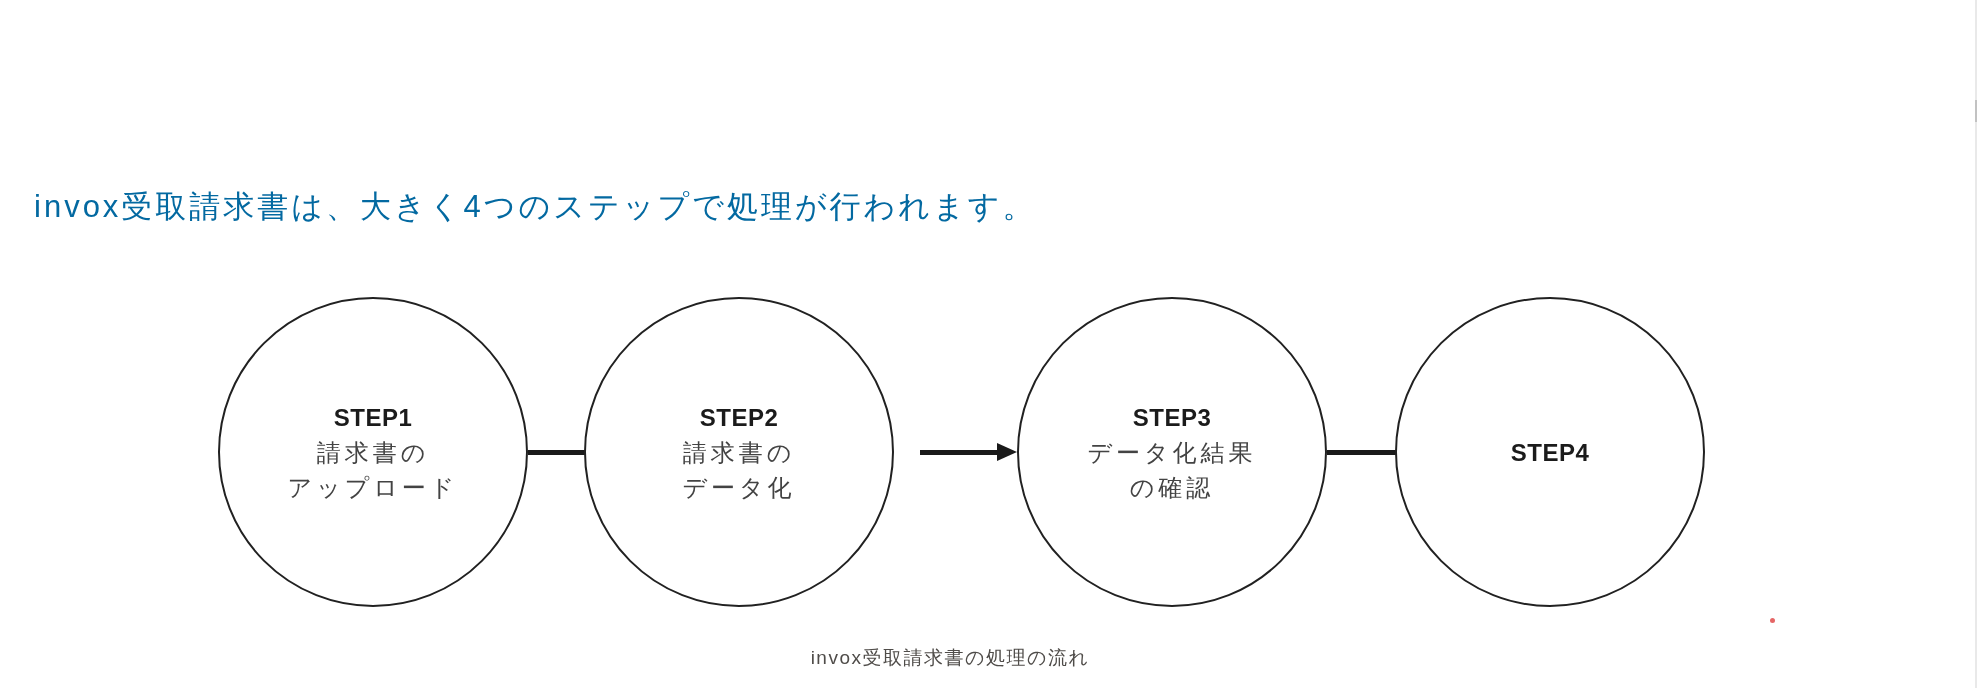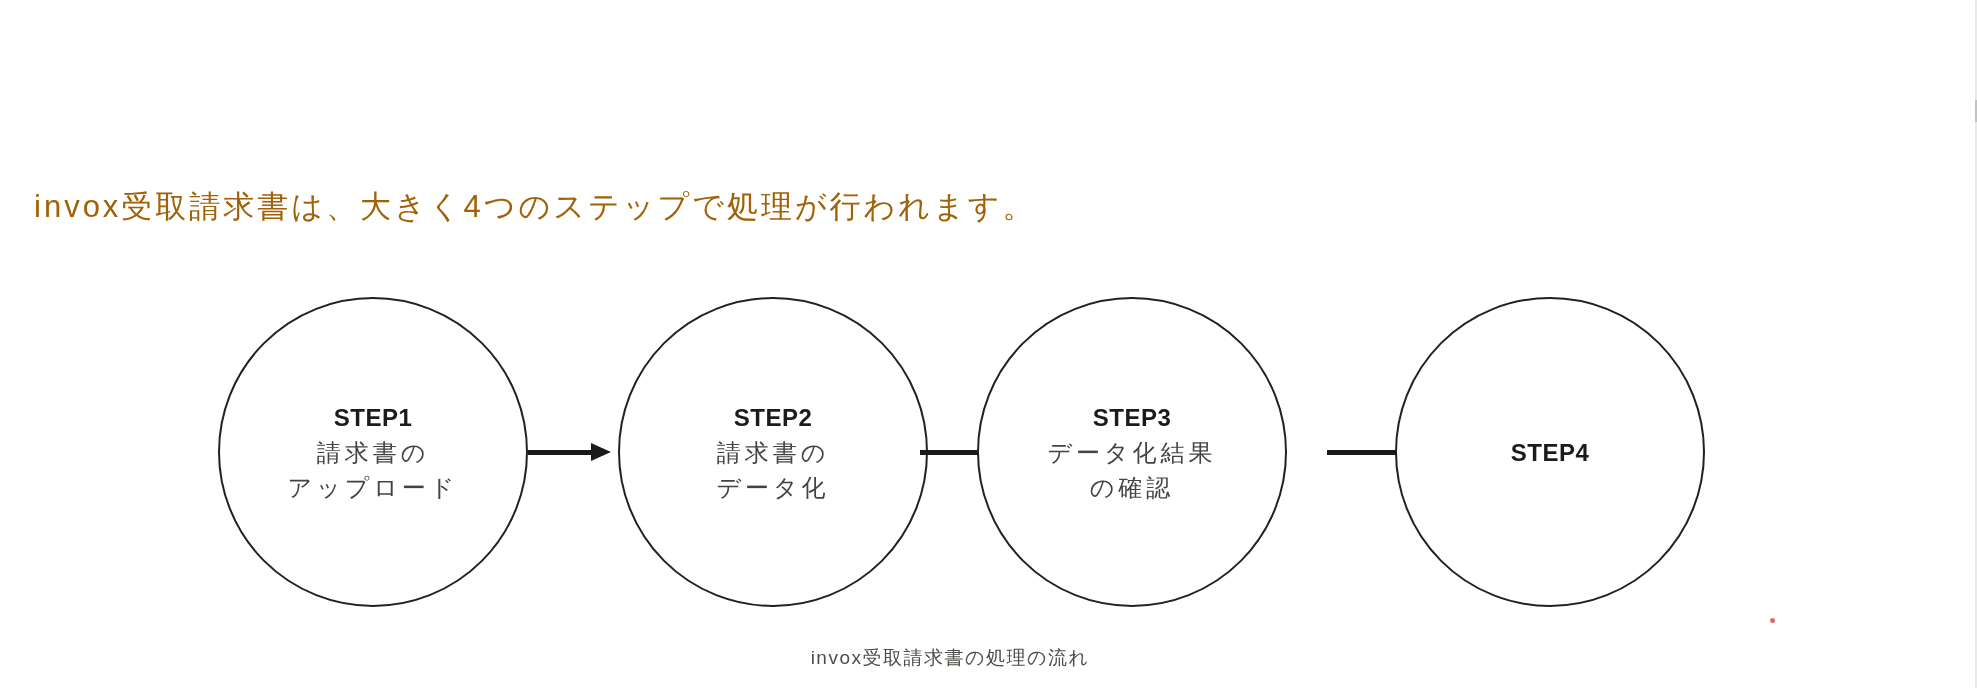--- a/index.html
+++ b/index.html
@@ -14,43 +14,43 @@
     overflow: hidden;
   }
 
   .heading {
     position: absolute;
     left: 34px;
     top: 186px;
     font-size: 31px;
     line-height: 42px;
     letter-spacing: 3px;
-    color: #a16207;
+    color: #0369a1;
     white-space: nowrap;
   }
 
   .diagram { position: absolute; left: 0; top: 0; width: 100%; height: 100%; }
 
   .circle {
     position: absolute;
     top: 297px;
     width: 310px;
     height: 310px;
     border: 2.5px solid #212121;
     border-radius: 50%;
     background: #ffffff;
     display: flex;
     flex-direction: column;
     align-items: center;
     justify-content: center;
     text-align: center;
   }
   .circle.c1 { left: 218px; }
-  .circle.c2 { left: 618px; }
-  .circle.c3 { left: 977px; }
+  .circle.c2 { left: 584px; }
+  .circle.c3 { left: 1017px; }
   .circle.c4 { left: 1395px; }
 
   .step-label {
     font-size: 24px;
     font-weight: 700;
     line-height: 35px;
     letter-spacing: 0.5px;
     color: #1b1b1b;
   }
   .step-text {

